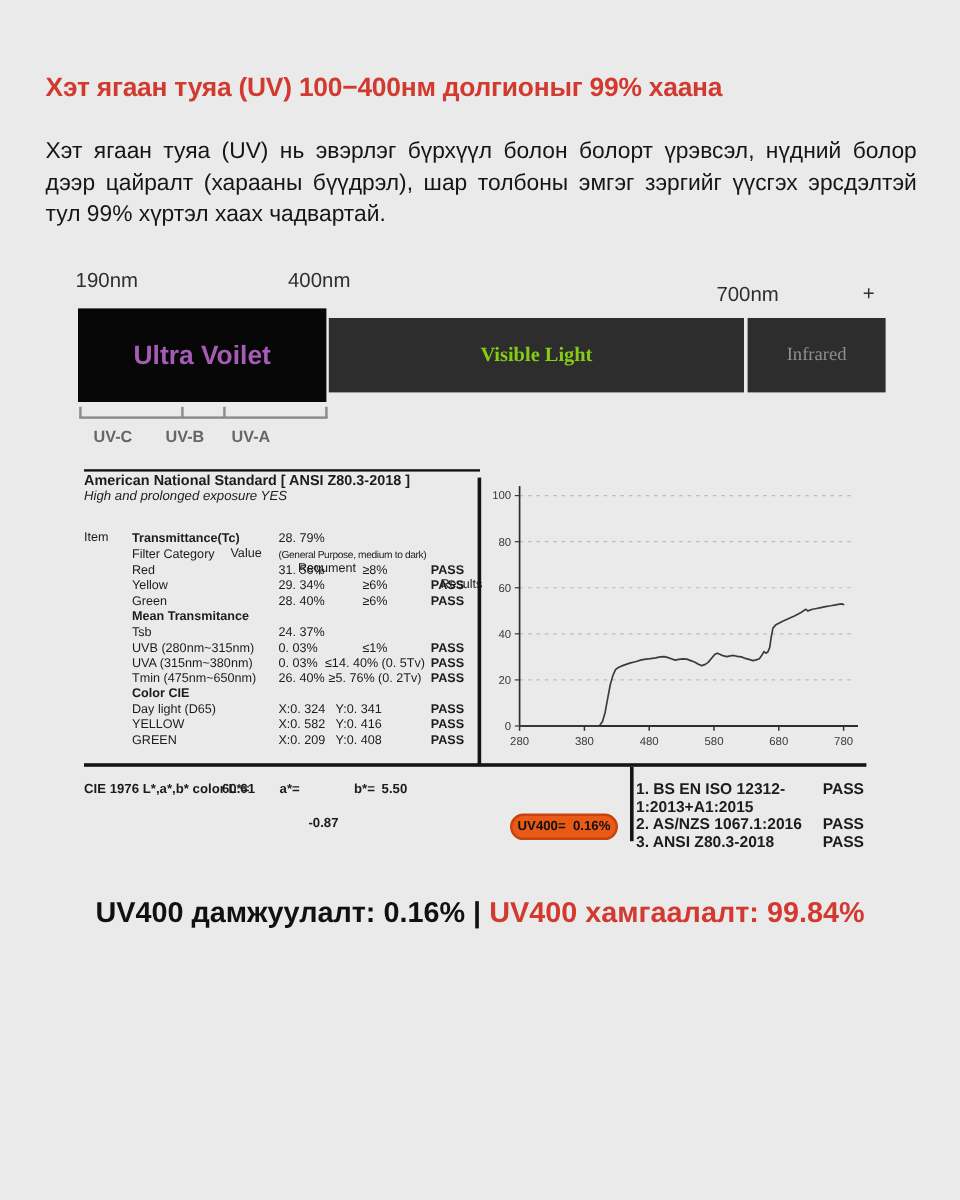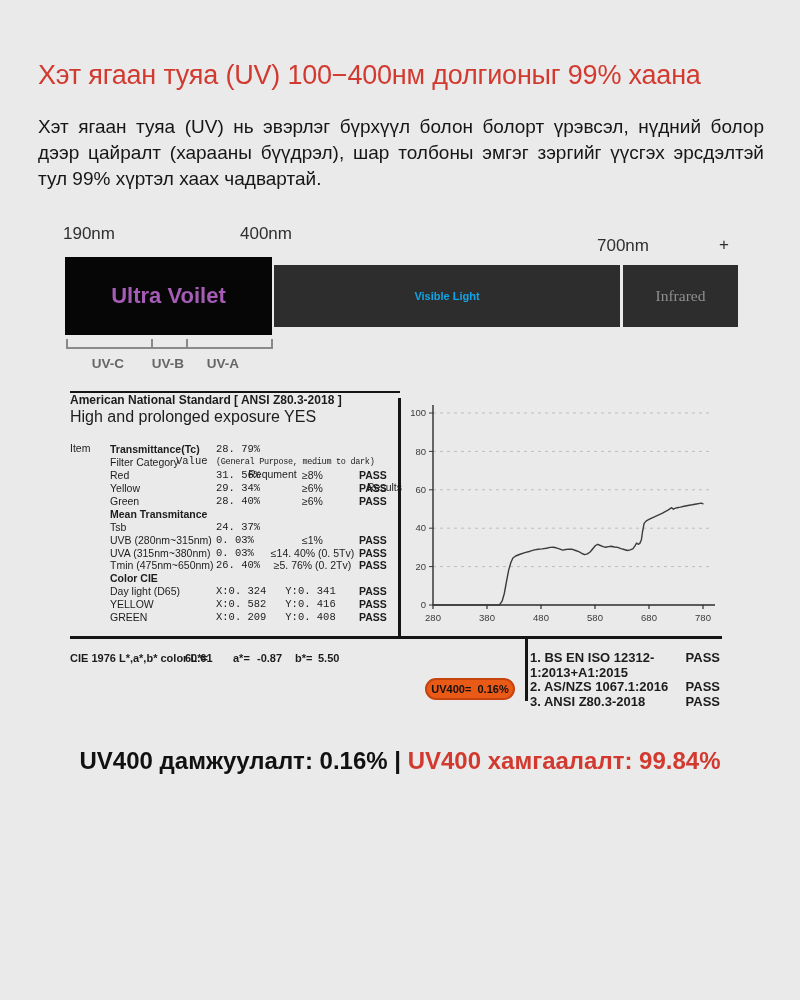--- a/index.html
+++ b/index.html
@@ -1,45 +1,45 @@
 <!DOCTYPE html>
 <html><head>
 <meta charset="utf-8">
 <style>
   html,body{margin:0;padding:0;}
   body{font-family:"Liberation Sans",sans-serif;background:#dcdcdc;}
   #canvas{position:relative;width:800px;height:1000px;background:#eaeaea;overflow:hidden;margin:0 auto;}
   .abs{position:absolute;}
 
   
-  .title{left:38px;top:60px;width:730px;font-size:27px;font-weight:normal;color:#d23a30;letter-spacing:-0.2px;}
+  .title{left:38px;top:60px;width:730px;font-size:22px;font-weight:bold;color:#d23a30;letter-spacing:-0.2px;}
   .bodytext{left:38px;top:114px;width:726px;font-size:19px;line-height:26px;color:#161616;text-align:justify;}
 
   
   .wl{font-size:17px;color:#2f2f2f;}
   .band{display:flex;align-items:center;justify-content:center;}
   .band-uv{left:65px;top:257px;width:207px;height:78px;background:#060606;}
   .band-uv span{color:#a55cb5;font-weight:bold;font-size:22px;}
   .band-vis{left:274px;top:265px;width:346px;height:62px;background:#2d2d2d;}
-  .band-vis span{color:#0ea5e9;font-weight:bold;font-size:11px;}
+  .band-vis span{color:#84cc16;font-weight:bold;font-size:17px;font-family:Liberation Serif, serif;}
   .band-ir{left:623px;top:265px;width:115px;height:62px;background:#2d2d2d;}
   .band-ir span{color:#8f8f8f;font-size:15.5px;font-family:Liberation Serif, serif;}
   .bracket-line{left:66px;top:347px;width:207px;height:2px;background:#8a8a8a;}
   .tick{width:2px;height:9px;background:#8a8a8a;top:339px;}
-  .subband{top:356px;font-size:13.5px;font-weight:bold;color:#666;width:60px;text-align:center;}
+  .subband{top:356px;font-size:13.5px;font-weight:bold;color:#666;width:60px;}
 
   
   .rep{color:#1c1c1c;}
   .rep-title{left:70px;top:393px;font-size:12px;font-weight:bold;}
-  .rep-sub{left:70px;top:408px;font-size:16px;}
+  .rep-sub{left:70px;top:408px;font-size:11px;font-style:italic;}
   .colhead{left:70px;top:429px;width:330px;height:13px;}
   .rows{left:70px;top:443px;width:330px;margin-left:40px;}
   .trow{position:relative;height:12.95px;line-height:12.95px;font-size:10.5px;white-space:pre;}
   .c-item{position:absolute;left:0;}
-  .c-val{position:absolute;left:106px;font-family:Liberation Mono, monospace;}
+  .c-val{position:absolute;left:122px;}
   .c-req{position:absolute;left:160px;width:85px;text-align:center;}
   .c-res{position:absolute;left:249px;font-weight:bold;}
   .colhead .c-req{text-align:center;}
   .b{font-weight:bold;}
   .smallval{font-size:8.5px;letter-spacing:-0.3px;text-align:center;}
 
   
   .line{background:#151515;}
 
   
@@ -148,21 +148,21 @@
       <line x1="249" y1="210" x2="249" y2="214" stroke="#2d2d2d" stroke-width="1.2"></line>
       <text x="249" y="226" text-anchor="middle" font-size="9.5" fill="#3a3a3a">680</text>
       <line x1="303" y1="210" x2="303" y2="214" stroke="#2d2d2d" stroke-width="1.2"></line>
       <text x="303" y="226" text-anchor="middle" font-size="9.5" fill="#3a3a3a">780</text>
       <polyline points="33.0,210.0 54.6,210.0 76.2,210.0 95.1,210.0 99.4,210.0 102.1,206.2 104.3,198.5 106.4,187.0 108.6,175.4 110.8,167.8 112.9,163.0 115.6,161.0 119.4,159.5 124.8,157.6 130.2,156.2 134.5,154.9 138.3,154.3 142.1,153.9 146.4,153.2 150.2,152.4 153.4,152.2 156.1,152.8 159.4,153.9 162.6,155.1 165.8,154.5 169.1,154.1 172.3,154.3 175.6,155.5 178.8,156.6 182.0,158.5 184.7,159.7 187.4,158.9 190.1,157.0 192.8,153.7 195.5,150.5 197.7,149.3 200.4,150.5 203.1,151.6 205.8,152.2 208.5,151.6 211.2,151.2 214.4,152.0 217.7,152.4 220.9,153.6 224.2,154.5 227.4,155.5 230.1,154.9 232.8,153.9 235.0,150.9 236.6,148.0 238.2,149.3 239.8,148.4 241.4,144.7 242.5,137.0 244.1,128.4 246.3,125.9 249.0,124.4 252.2,122.8 255.5,121.3 258.7,119.8 262.0,118.4 265.2,116.7 267.9,115.2 270.1,113.6 271.7,112.7 273.3,114.2 274.9,113.4 277.1,112.7 280.3,112.1 284.1,111.3 287.9,110.5 292.2,109.8 296.5,109.0 299.8,108.4 301.4,108.2 303.0,108.8" fill="none" stroke="#3c3c3c" stroke-width="1.4" stroke-linejoin="round" stroke-linecap="round"></polyline>
     </svg>
 
   <div class="abs rep cie" style="left:70px;">CIE 1976 L*,a*,b* color L*=</div>
   <div class="abs rep cie" style="left:185px;">60.61</div>
   <div class="abs rep cie" style="left:233px;">a*=</div>
-  <div class="abs rep cie" style="left:257px;">-0.87</div>
+  <div class="abs rep cie" style="left:257px;margin-top:28px;">-0.87</div>
   <div class="abs rep cie" style="left:295px;">b*=</div>
   <div class="abs rep cie" style="left:318px;">5.50</div>
 
   <div class="abs badge">UV400=  0.16%</div>
 
   <div class="abs stds" id="standards-list">
       <div class="stdrow">
         <span>1. BS EN ISO 12312-1:2013+A1:2015</span>
         <span>PASS</span>
       </div>

